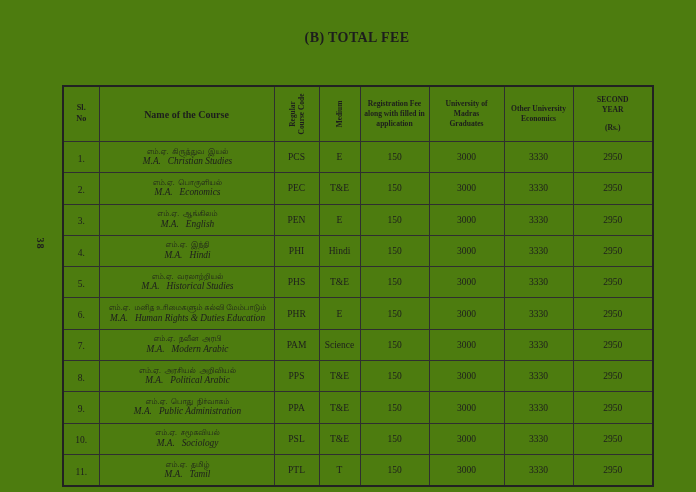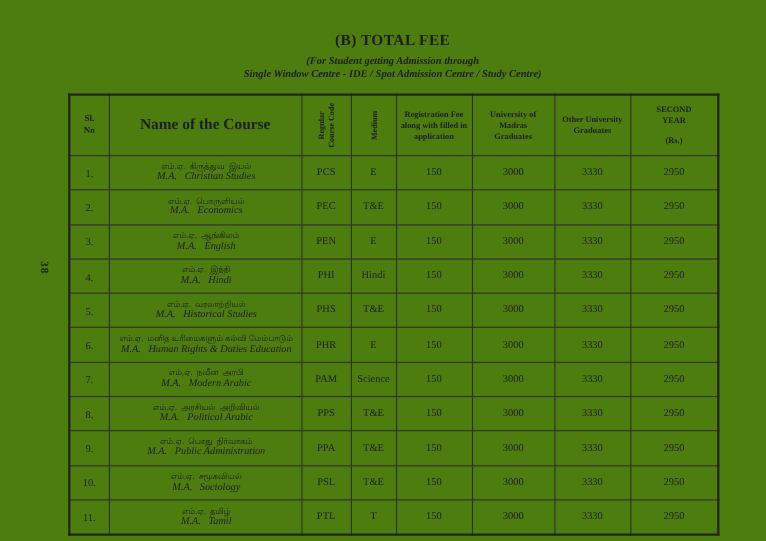--- a/index.html
+++ b/index.html
@@ -31,21 +31,21 @@
     border:2px solid #222;
   }
   .fee-table th, .fee-table td {
     border:1px solid #2f2f2f; padding:0; overflow:hidden;
   }
   .fee-table thead th {
     height:54px; font-weight:bold; font-size:7.6px; line-height:1.3;
     white-space:pre-line; text-align:center; vertical-align:middle;
     position:relative;
   }
-  .fee-table thead th.course-h { font-size:14px; }
+  .fee-table thead th.course-h { font-size:10px; }
   .fee-table thead th.slno-h   { font-size:8.2px;text-align:center; }
   .vtext {
     position:absolute; left:50%; top:50%;
     transform:translate(-50%,-50%) rotate(-90deg);
     white-space:pre-line; font-size:7.4px; line-height:1.25;
     width:max-content; text-align:center; font-weight:bold;
   }
   .secyr-unit { display:block; margin-top:9px; }
   .fee-table tbody td {
     height:27.3px; font-size:9.5px; text-align:center; vertical-align:middle;
@@ -58,21 +58,20 @@
 </style>
 </head>
 <body>
 
 <div class="page">
 
   <div class="page-number">38</div>
 
   <div class="title-block">
     <div class="title">(B)  TOTAL FEE</div>
-    <div class="subtitle"><span>(For Student getting Admission through</span><br><span>Single Window Centre - IDE / Spot Admission Centre / Study Centre)</span></div>
   </div>
 
   <table class="fee-table">
     <colgroup>
       <col style="width:36px">
         <col style="width:175px">
         <col style="width:45px">
         <col style="width:41px">
       <col style="width:69px">
         <col style="width:75px">
@@ -87,21 +86,21 @@
         <th><span class="vtext">Regular
 Course Code</span></th>
         <th><span class="vtext">Medium</span></th>
         <th>Registration Fee
 along with filled in
 application</th>
         <th>University of
 Madras
 Graduates</th>
         <th>Other University
-Graduates</th>
+Economics</th>
         <th><span>SECOND
 YEAR</span><span class="secyr-unit">(Rs.)</span></th>
       </tr>
     </thead>
     <tbody>
       <tr>
         <td class="slno">1.</td>
         <td class="name">
             <span class="tamil-line">எம்.ஏ.  கிருத்துவ  இயல்</span>
             <span class="english-line">M.A.   Christian Studies</span>

